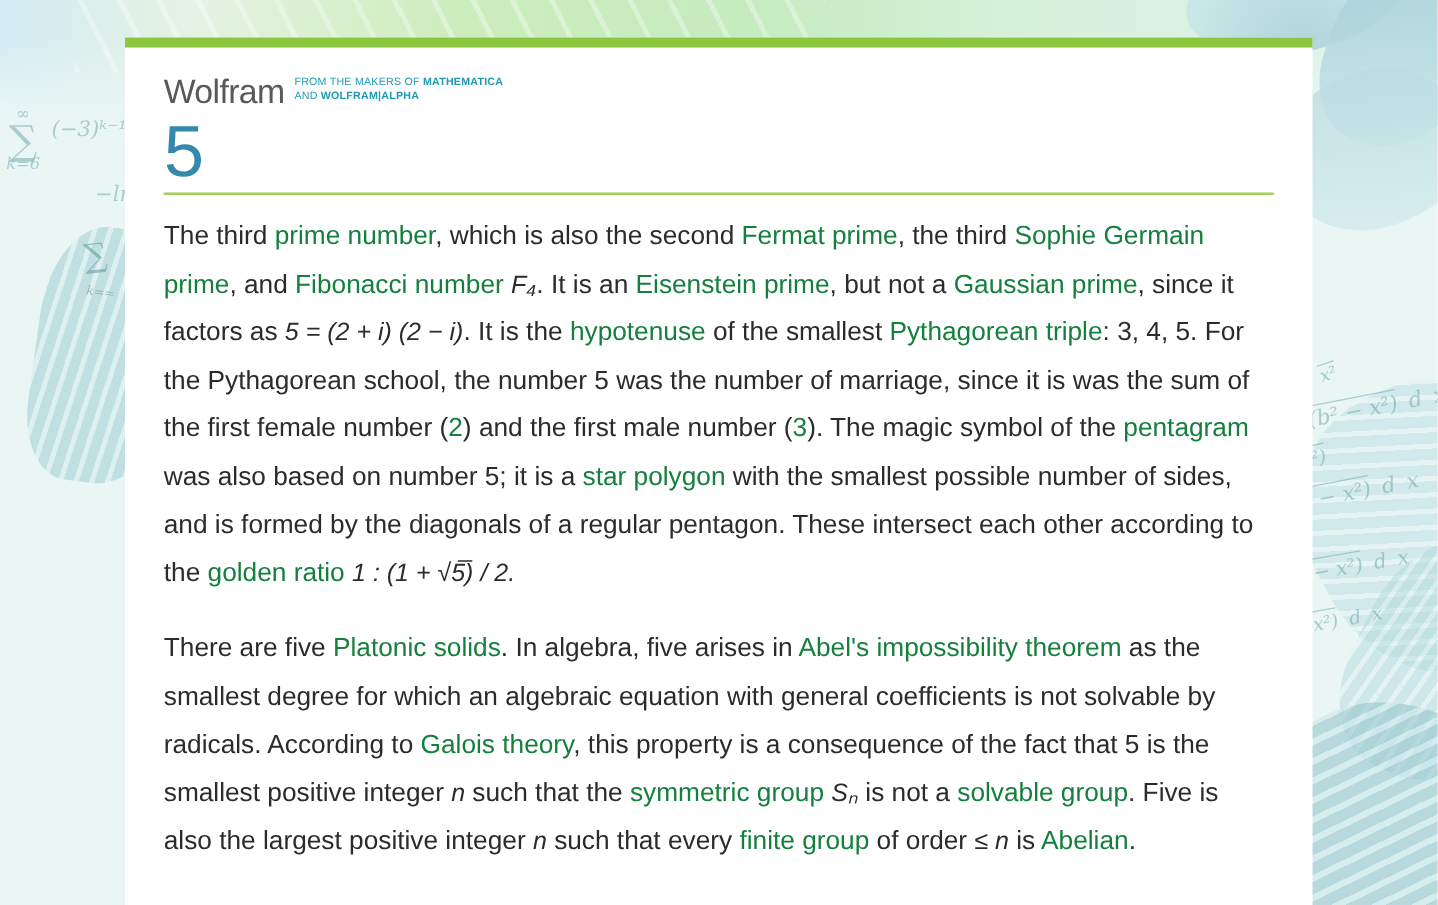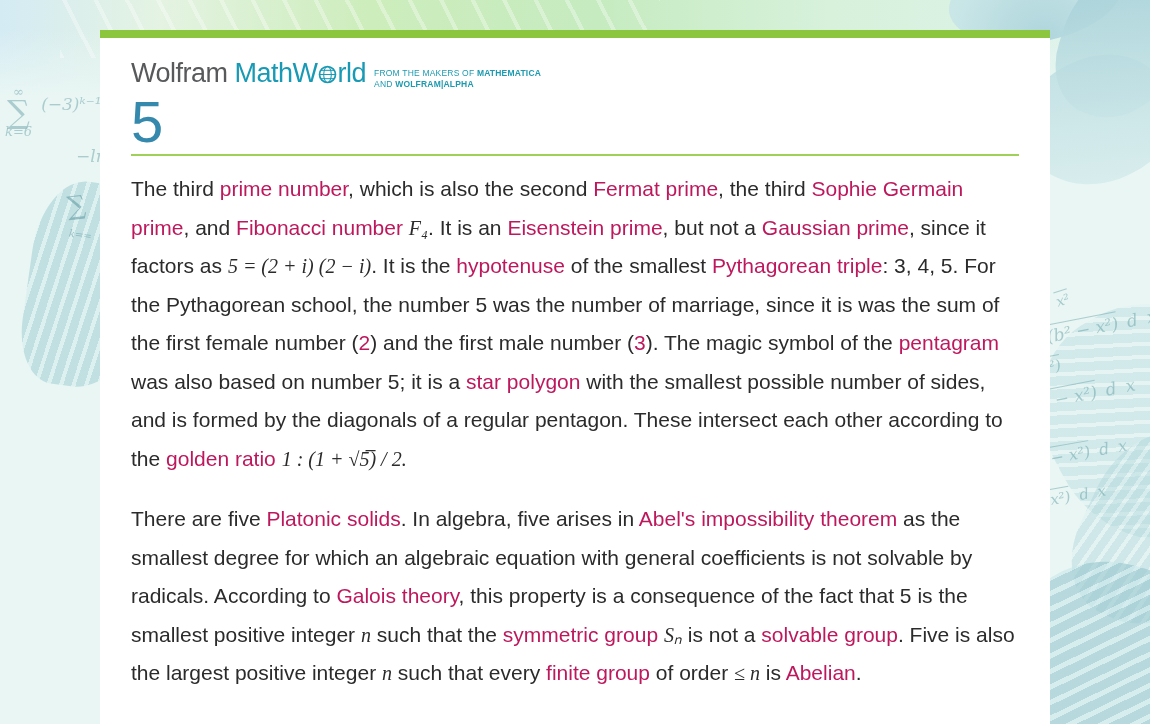--- a/index.html
+++ b/index.html
@@ -58,32 +58,32 @@
   .frag:nth-child(1){left:1056px;top:292px;transform:rotate(-18deg);font-size:14px;}
   .frag:nth-child(2){left:1046px;top:316px;transform:rotate(-11deg);}
   .frag:nth-child(3){left:1049px;top:357px;transform:rotate(-11deg);font-size:15px;}
   .frag:nth-child(4){left:1042px;top:383px;transform:rotate(-11deg);}
   .frag:nth-child(5){left:1050px;top:442px;transform:rotate(-10deg);font-size:16px;}
   .frag:nth-child(6){left:1050px;top:486px;transform:rotate(-10deg);font-size:15px;}
   
   .card{position:absolute;left:100px;top:30px;width:950px;height:780px;background:#FFFFFF;z-index:2;}
   .card-accent{height:8px;background:#8CC63E;}
   .card-body{padding:20px 31px 0 31px;}
-  .logo-row{display:flex;align-items:flex-end;cursor:pointer;}
+  .logo-row{display:flex;align-items:flex-start;cursor:pointer;}
   .logo-wolfram{font-size:27px;color:#58595B;letter-spacing:-0.5px;}
   .logo-mathworld{font-size:27px;color:#1899B4;margin-left:7px;letter-spacing:-0.5px;font-weight:500;display:flex;align-items:baseline;}
   .globe{margin:0 0.5px;position:relative;top:2px;}
   .tagline{margin-left:8px;font-size:8.5px;line-height:10.5px;color:#1C9AB0;letter-spacing:.2px;margin-top:2px;}
   .tagline b{font-weight:700;}
   .page-title{font-size:58px;line-height:46px;color:#3589AD;margin:10px 0 0 0;font-weight:500;}
   .title-rule{height:2px;background:#9FD158;border:0;margin:9px 0 0 0;width:888px;}
   .article p{font-size:21px;line-height:38.5px;color:#2B2B2B;width:888px;margin:0 0 22px 0;}
   .article p:first-child{margin-top:14px;}
-  .lnk{color:#be185d;text-decoration:none;cursor:pointer;}
-  .math{font-family:Liberation Serif, serif;font-style:italic;font-size:20px;}
+  .lnk{color:#15803d;text-decoration:none;cursor:pointer;}
+  .math{font-family:Liberation Sans, sans-serif;font-style:italic;font-size:20px;}
 </style>
 </head>
 <body>
 
 <div class="bg-top"></div>
 <div class="streaks"></div>
 <div class="petal-a"></div>
 <div class="petal-b"></div>
 <div class="petal-c"></div>
 <div class="arc-a"></div>
@@ -110,31 +110,20 @@
     <div class="frag"><span class="rad">− x²)</span><span class="dx">d x</span></div>
     <div class="frag"><span class="rad">x²)</span><span class="dx">d x</span></div>
   </div>
 
 <div class="card">
   <div class="card-accent"></div>
   <div class="card-body">
 
     <div class="logo-row">
       <span class="logo-wolfram">Wolfram</span>
-      <span class="logo-mathworld">
-          <span>MathW</span>
-          <span class="globe"><svg width="19" height="19" viewBox="0 0 20 20">
-              <circle cx="10" cy="10" r="8.4" fill="none" stroke="#1899B4" stroke-width="1.8"></circle>
-              <ellipse cx="10" cy="10" rx="4" ry="8.4" fill="none" stroke="#1899B4" stroke-width="1.1"></ellipse>
-              <line x1="1.8" y1="10" x2="18.2" y2="10" stroke="#1899B4" stroke-width="1.1"></line>
-              <line x1="3" y1="5.6" x2="17" y2="5.6" stroke="#1899B4" stroke-width="1.1"></line>
-              <line x1="3" y1="14.4" x2="17" y2="14.4" stroke="#1899B4" stroke-width="1.1"></line>
-            </svg></span>
-          <span>rld</span>
-        </span>
       <span class="tagline">
         <span>FROM THE MAKERS OF </span><b>MATHEMATICA</b><br>
         <span>AND </span><b>WOLFRAM|ALPHA</b>
       </span>
     </div>
 
     <h1 class="page-title">5</h1>
     <hr class="title-rule">
 
     <div class="article">

